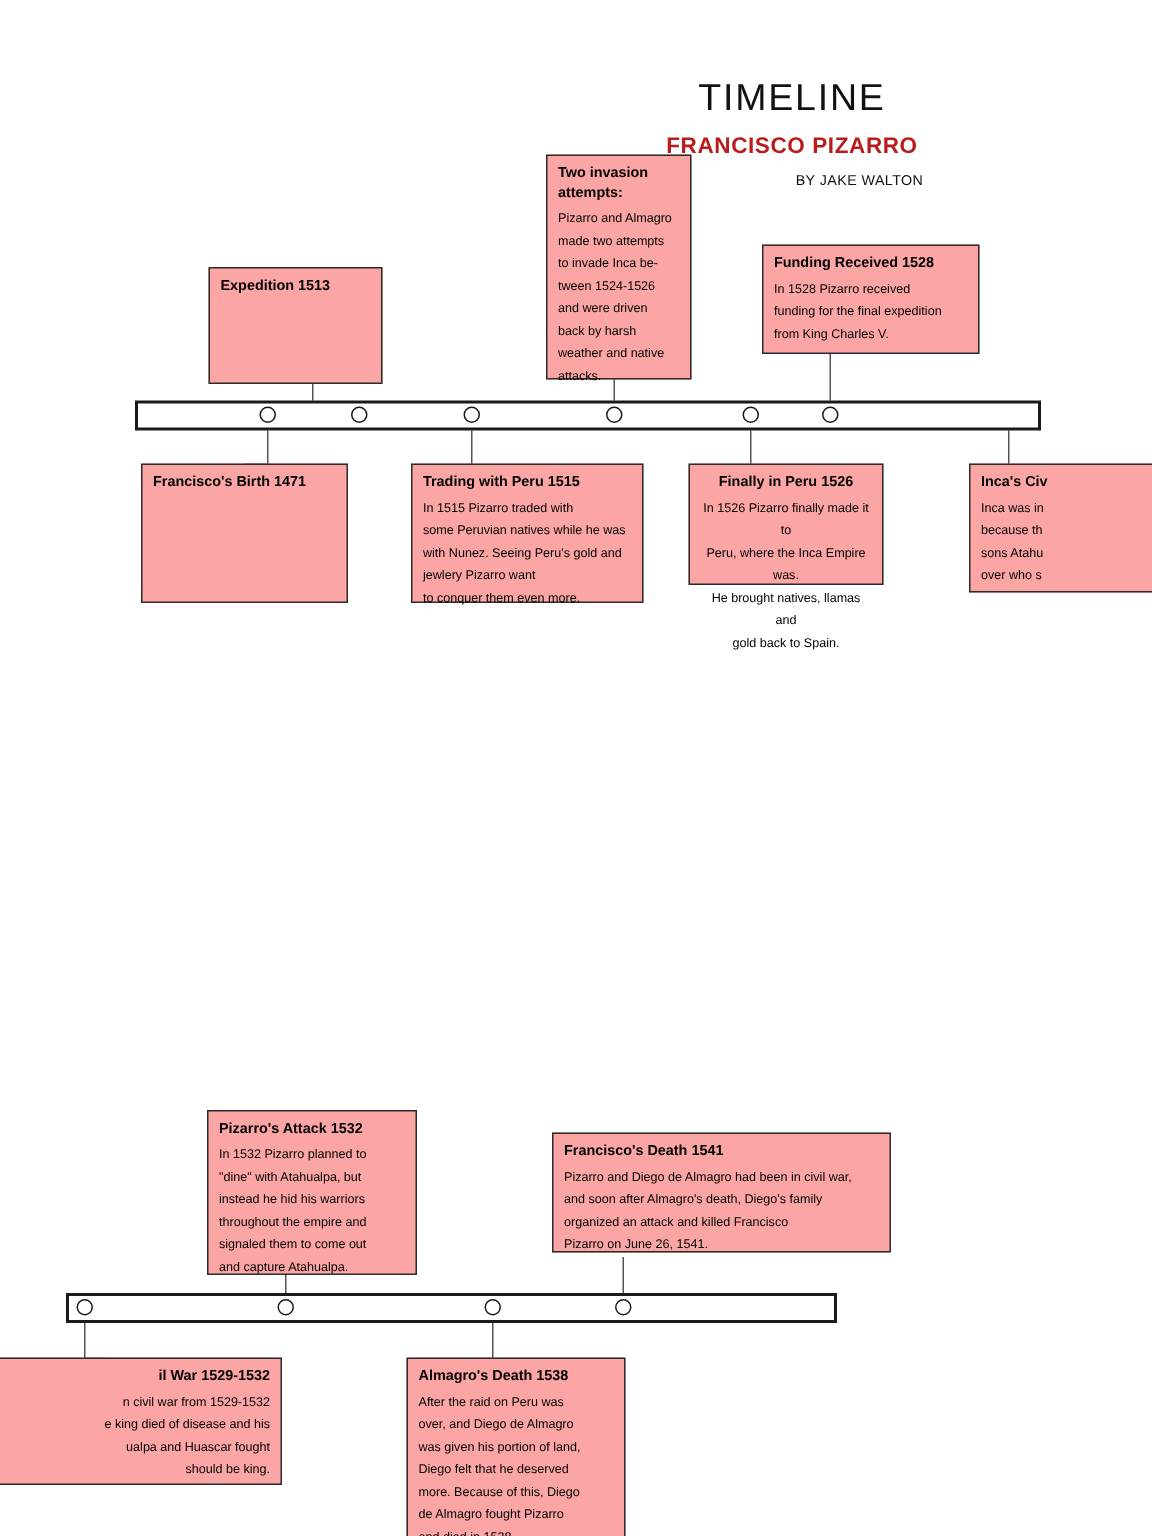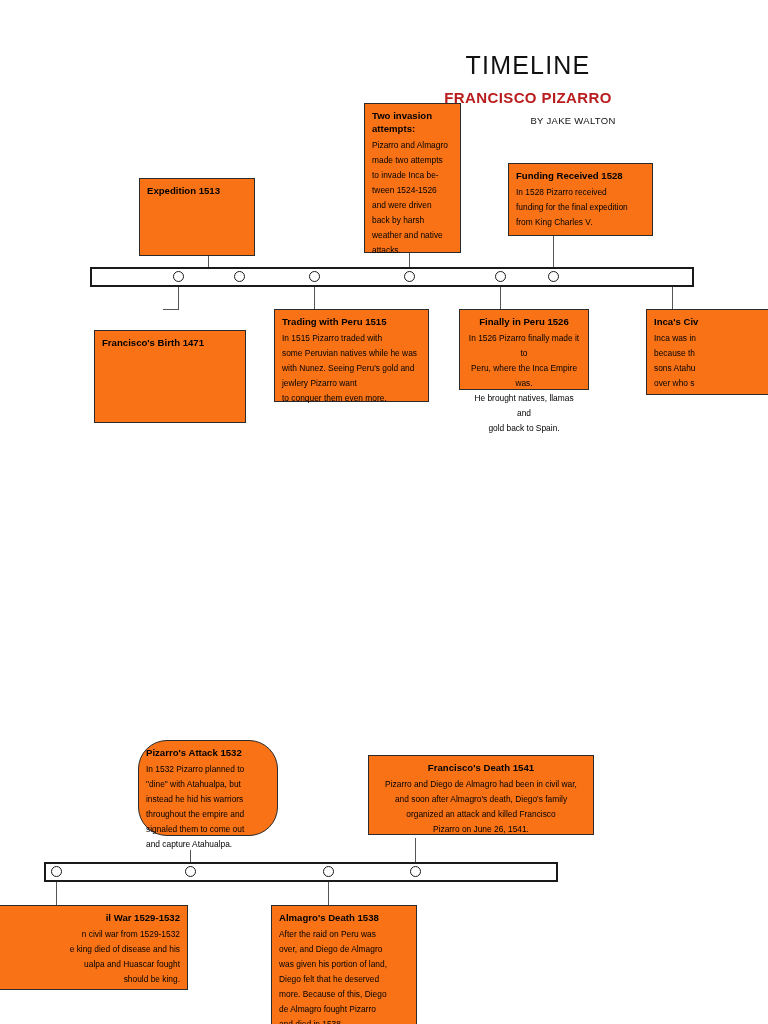--- a/index.html
+++ b/index.html
@@ -45,21 +45,21 @@
     margin-top: 9px;
     margin-left: 90px;
     color: #111;
   }
 
   
   .ebox {
     position: absolute;
     box-sizing: border-box;
     border: 1px solid #2b2b2b;
-    background: #f97316;
+    background: #fca5a5;
     padding: 6px 7px 12px 7px;
     z-index: 5;
   }
   .ebox .etitle {
     font-size: 9.6px;
     font-weight: 700;
     line-height: 1.35;
     margin-bottom: 2px;
     white-space: pre-line;
   }
@@ -146,21 +146,21 @@
 </div>
 
 <div class="bar" style="left:90px; top:267px; width:604px; height:20px;"></div>
 <div class="dot" style="left:173px; top:271px;"></div>
 <div class="dot" style="left:234px; top:271px;"></div>
 <div class="dot" style="left:309px; top:271px;"></div>
 <div class="dot" style="left:404px; top:271px;"></div>
 <div class="dot" style="left:495px; top:271px;"></div>
 <div class="dot" style="left:548px; top:271px;"></div>
 
-<div class="ebox" style="left:94px; top:309px; width:152px; height:93px;margin-top:21px;">
+<div class="ebox" style="left:94px; top:309px; width:138px; height:93px;">
   <div class="etitle">Francisco's Birth 1471</div>
 </div>
 
 <div class="ebox" style="left:274px; top:309px; width:155px; height:93px;">
   <div class="etitle">Trading with Peru 1515</div>
   <div class="ebody">In 1515 Pizarro traded with
 some Peruvian natives while he was
 with Nunez.  Seeing Peru's gold and
 jewlery Pizarro want
 to conquer them even more.</div>
@@ -182,31 +182,31 @@
 over who s</div>
 </div>
 
 <div class="vline" style="left:190px; top:850px; height:20px;"></div>
 <div class="vline" style="left:415px; top:838px; height:32px;"></div>
 
 <div class="vline" style="left:56px;  top:874px; height:32px;"></div>
 <div class="hline" style="left:56px;  top:905px; width:14px;"></div>
 <div class="vline" style="left:328px; top:874px; height:32px;"></div>
 
-<div class="ebox" style="left:138px; top:740px; width:140px; height:96px;border-radius:29px;">
+<div class="ebox" style="left:138px; top:740px; width:140px; height:110px;">
   <div class="etitle">Pizarro's Attack 1532</div>
   <div class="ebody">In 1532 Pizarro planned to
 "dine" with Atahualpa, but
 instead he hid his warriors
 throughout the empire and
 signaled them to come out
 and capture Atahualpa.</div>
 </div>
 
-<div class="ebox" style="left:368px; top:755px; width:226px; height:80px;text-align:center;">
+<div class="ebox" style="left:368px; top:755px; width:226px; height:80px;">
   <div class="etitle">Francisco's Death 1541</div>
   <div class="ebody">Pizarro and Diego de Almagro had been in civil war,
 and soon after Almagro's death, Diego's family
 organized an attack and killed Francisco
 Pizarro on June 26, 1541.</div>
 </div>
 
 <div class="bar" style="left:44px; top:862px; width:514px; height:20px;"></div>
 <div class="dot" style="left:51px;  top:866px;"></div>
 <div class="dot" style="left:185px; top:866px;"></div>

